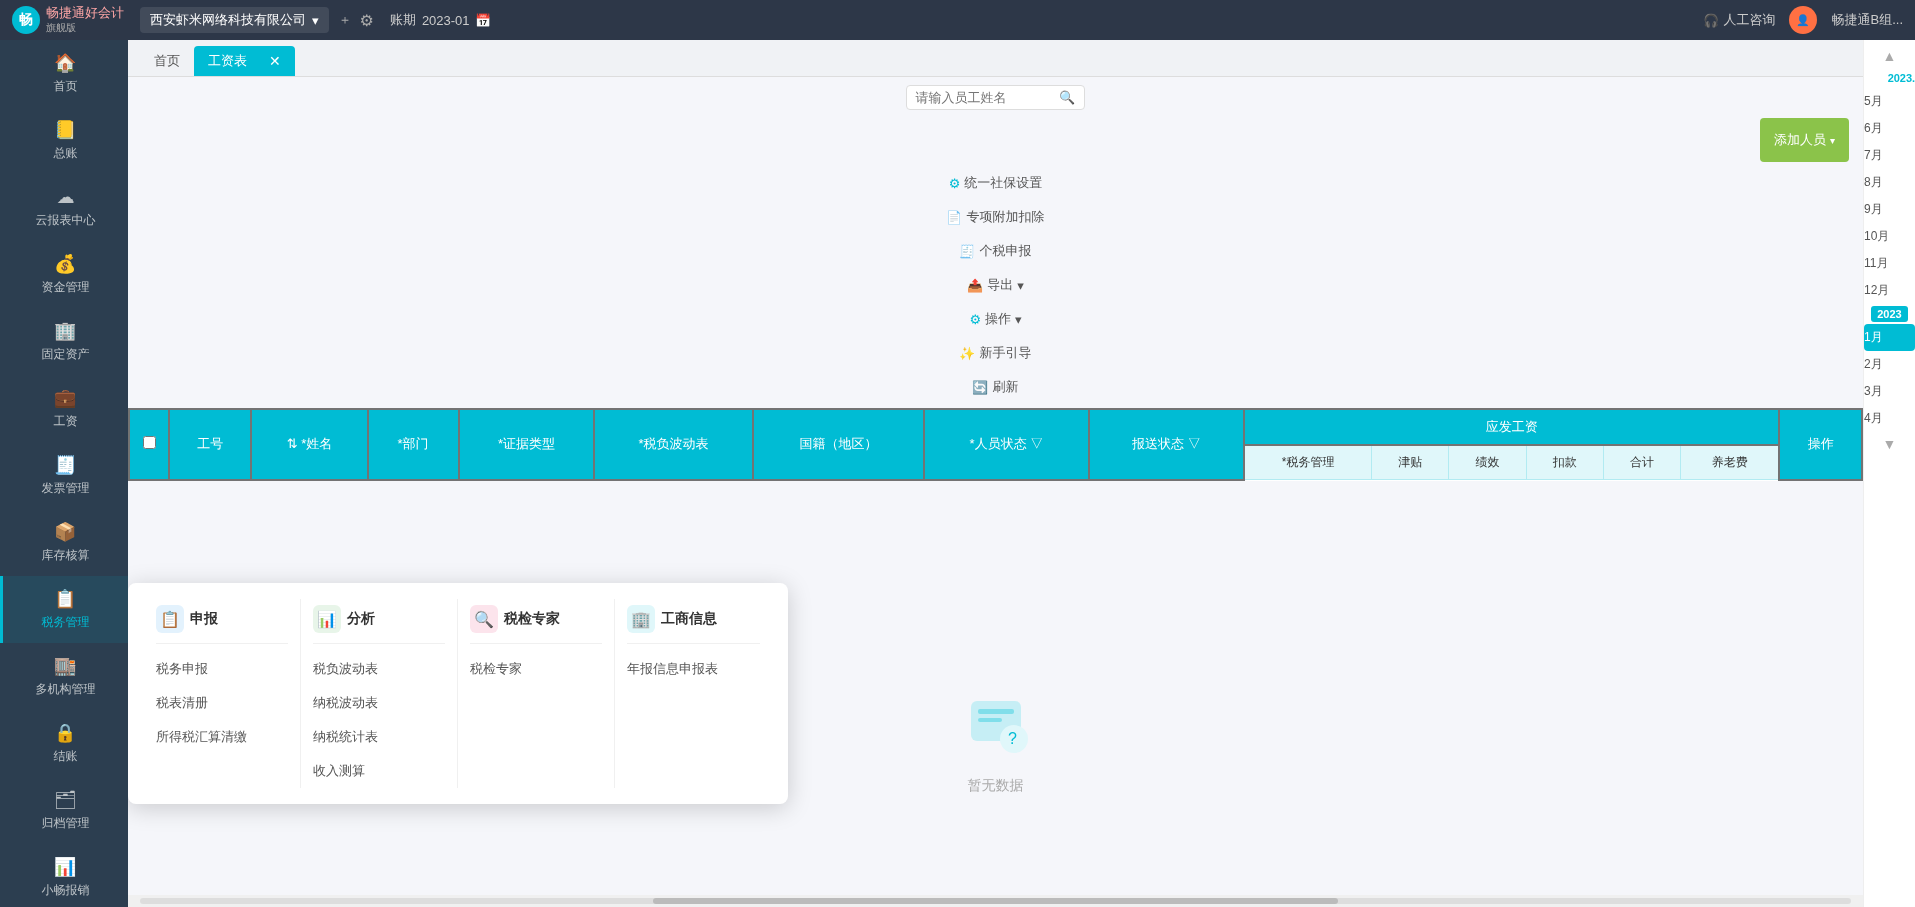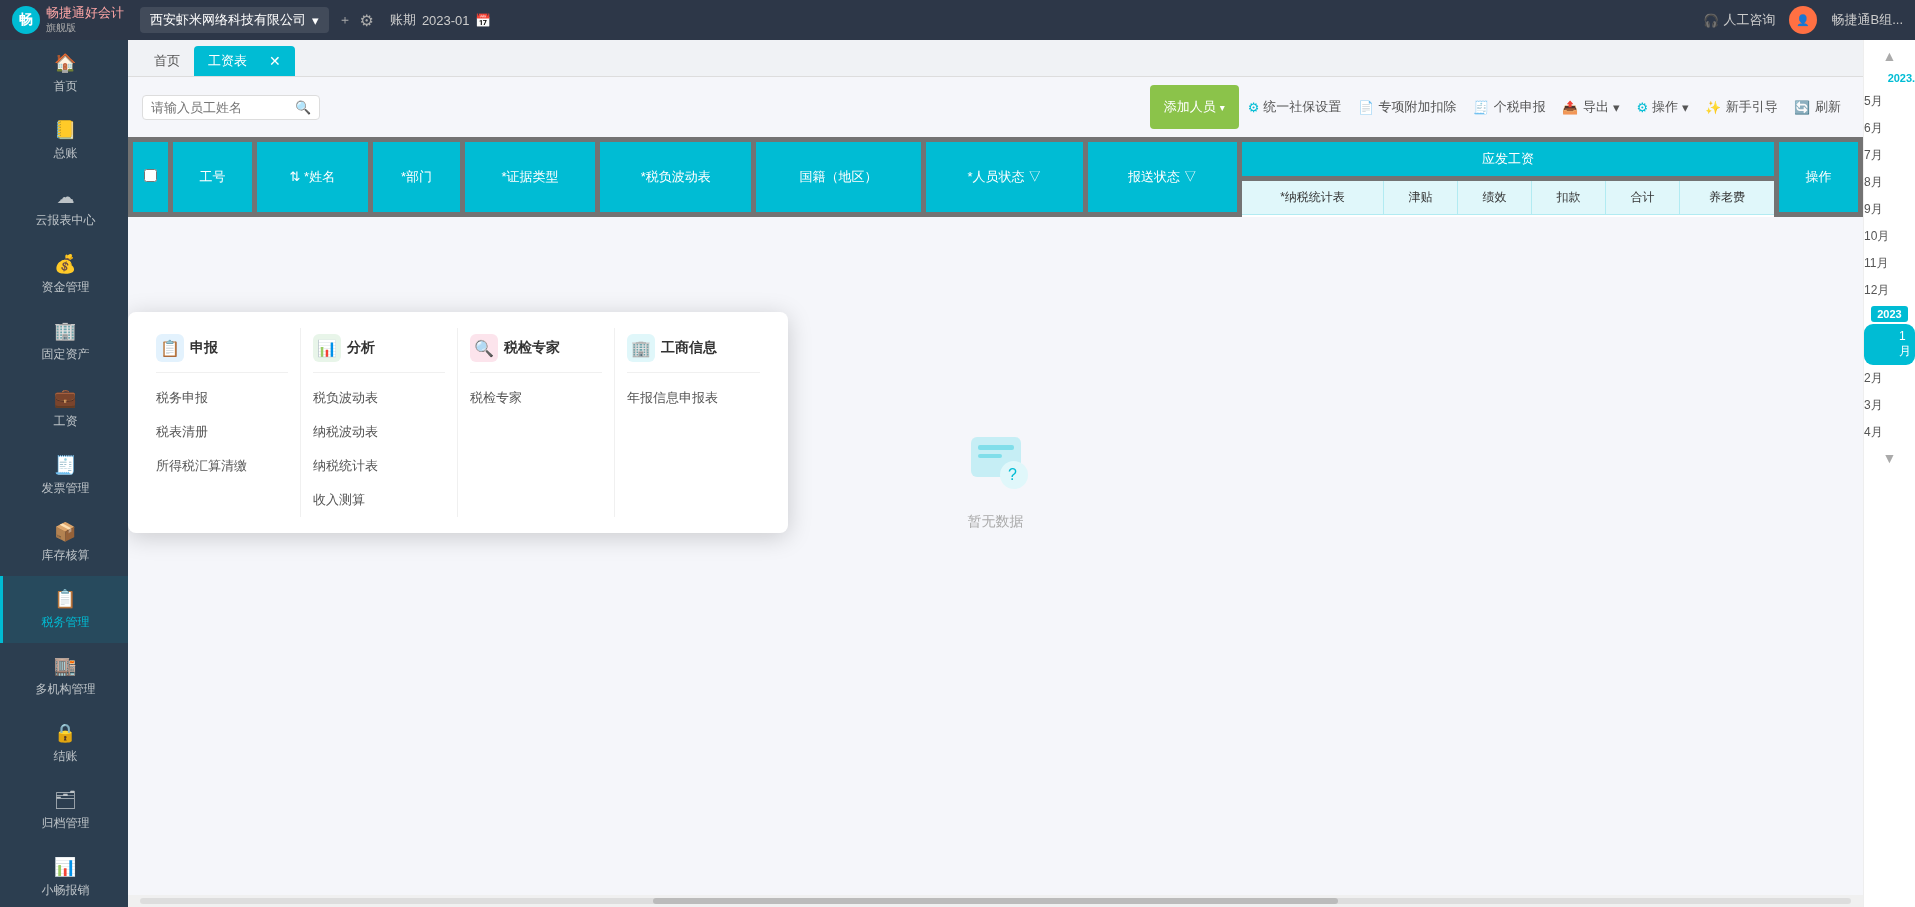--- a/index.html
+++ b/index.html
@@ -125,22 +125,23 @@
     }
     .tab-close { font-size: 14px; line-height: 1; }
     .tab-home { color: #555; }
 
     
     .toolbar {
       display: flex;
       align-items: center;
       padding: 8px 14px;
       background: #f5f6fa;
-      gap: 1px;
+      gap: 8px;
       flex-shrink: 0;
+      flex-direction: column;
     }
     .search-input-wrap {
       display: flex; align-items: center;
       border: 1px solid #ddd;
       border-radius: 4px;
       background: #fff;
       padding: 4px 8px;
       gap: 4px;
     }
     .search-input-wrap input {
@@ -177,21 +178,21 @@
       width: 100%;
       border-collapse: collapse;
       background: #fff;
     }
     .salary-table th {
       background: #00bcd4;
       color: #fff;
       padding: 8px 10px;
       font-size: 13px;
       font-weight: normal;
-      border: 5px solid #737373;
+      border: 2px solid #737373;
       white-space: nowrap;
       text-align: center;
     }
     .salary-table th.sub-header {
       background: #e0f7fa;
       color: #333;
       border: 1px solid #b2ebf2;
       font-size: 12px;
     }
     .checkbox-th {
@@ -281,22 +282,21 @@
       font-size: 12px;
       color: #555;
       padding: 5px 0;
       cursor: pointer;
       width: 100%;
       text-align: left;
     }
     .timeline-month.active {
       background: #00bcd4;
       color: #fff;
-      border-radius: 9px;
-      padding-left: 35px;
+      border-radius: 4px;
     }
     .timeline-nav {
       color: #aaa;
       font-size: 14px;
       cursor: pointer;
       padding: 4px 0;
     }
 
     
     .scrollbar-area {
@@ -482,21 +482,21 @@
             <th rowspan="2">*部门</th>
             <th rowspan="2">*证据类型</th>
             <th rowspan="2">*税负波动表</th>
             <th rowspan="2">国籍（地区）</th>
             <th rowspan="2">*人员状态 <span>▽</span></th>
             <th rowspan="2">报送状态 <span>▽</span></th>
             <th colspan="6">应发工资</th>
             <th rowspan="2">操作</th>
           </tr>
           <tr>
-            <th class="sub-header">*纳税统计表</th>
+            <th class="sub-header">*税务管理</th>
             <th class="sub-header">津贴</th>
             <th class="sub-header">绩效</th>
             <th class="sub-header">扣款</th>
             <th class="sub-header">合计</th>
             <th class="sub-header">养老费</th>
           </tr>
         </thead>
         <tbody>
         </tbody>
       </table>

